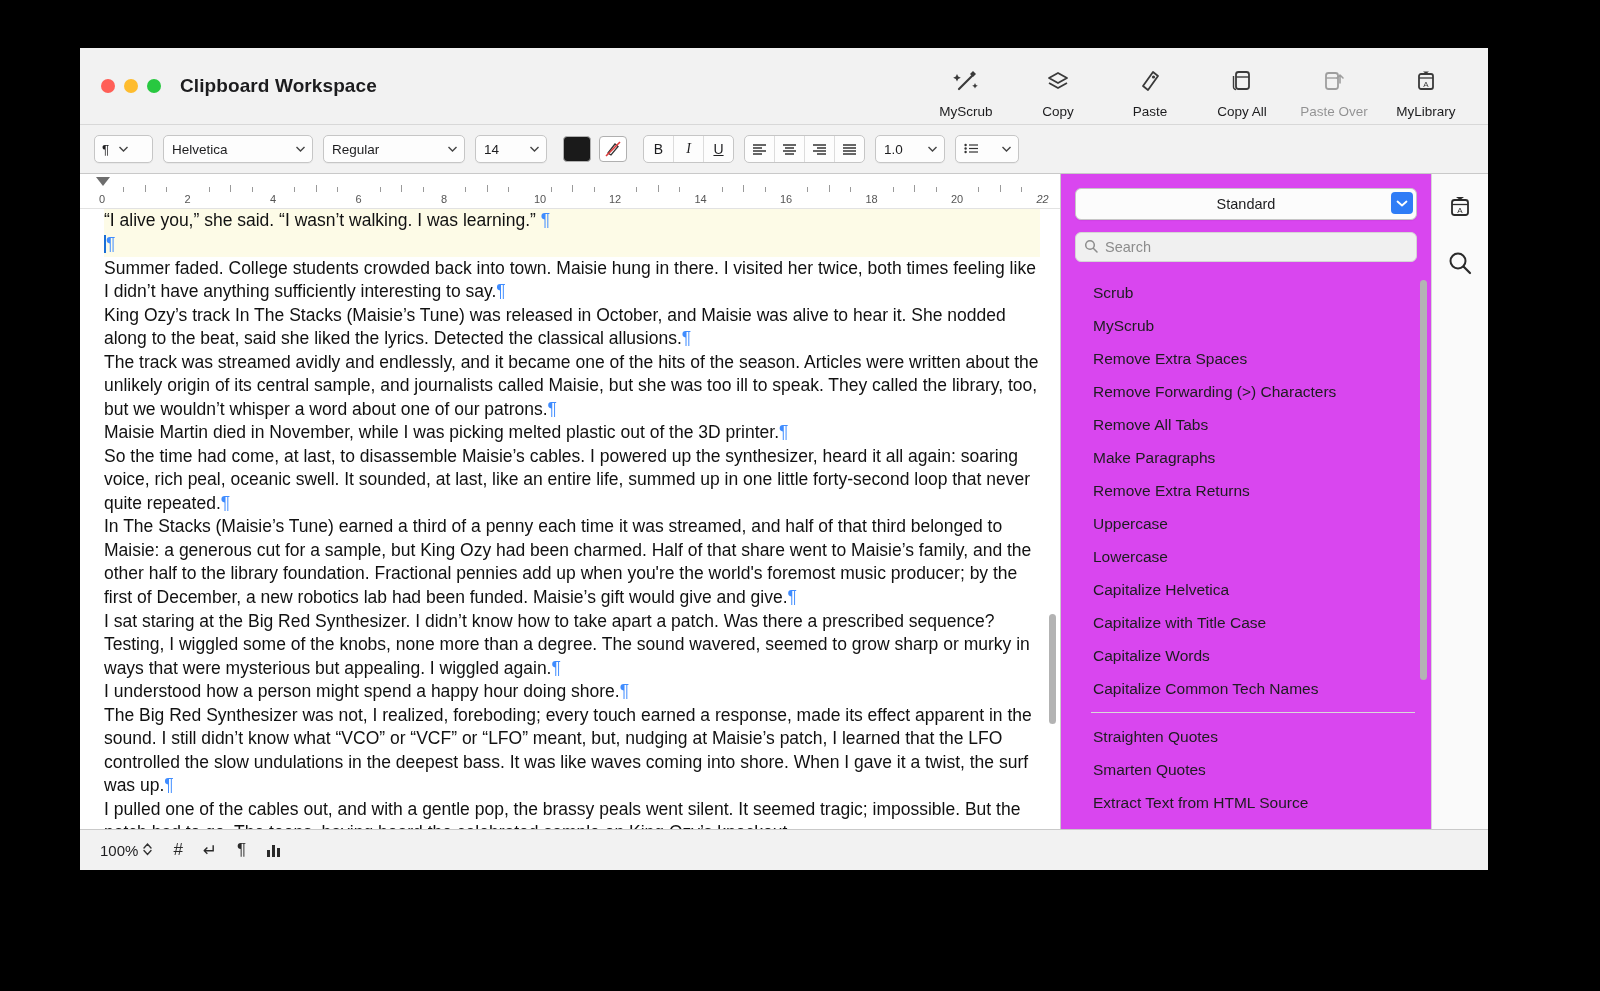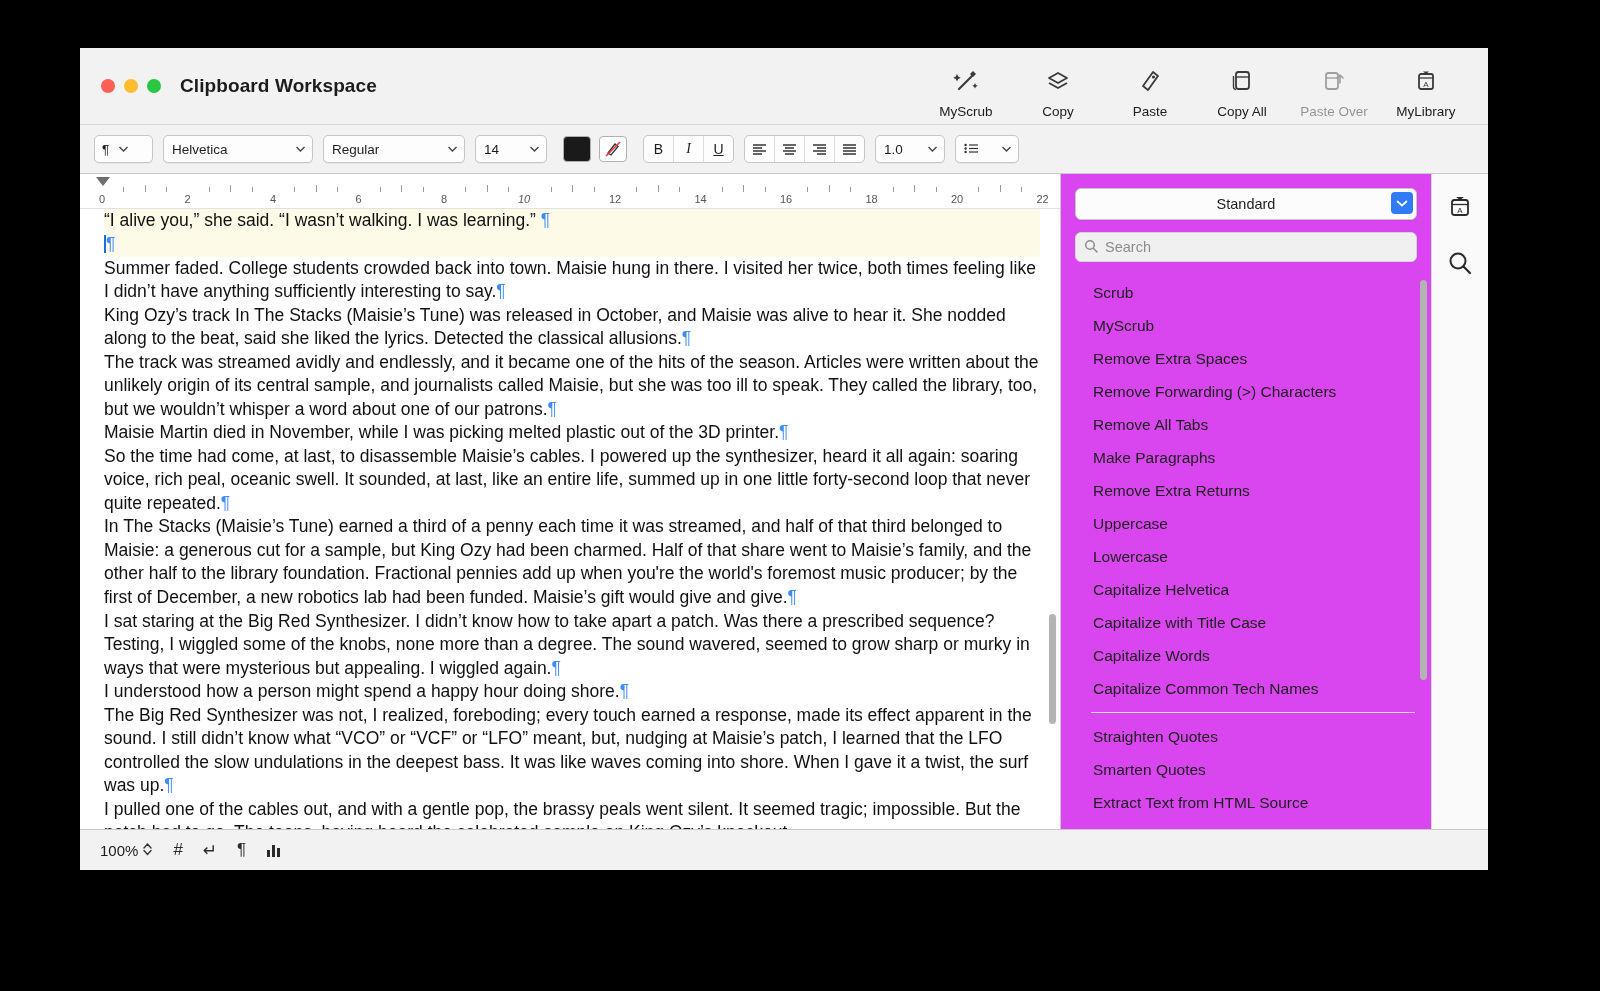--- a/index.html
+++ b/index.html
@@ -546,21 +546,21 @@
             <div class="tick" style="left: 213.75px; height: 7px;"></div>
             <div class="tick" style="left: 235.125px; height: 5px;"></div>
             <div class="num" style="left: 256.5px;">6</div>
             <div class="tick" style="left: 277.875px; height: 5px;"></div>
             <div class="tick" style="left: 299.25px; height: 7px;"></div>
             <div class="tick" style="left: 320.625px; height: 5px;"></div>
             <div class="num" style="left: 342px;">8</div>
             <div class="tick" style="left: 363.375px; height: 5px;"></div>
             <div class="tick" style="left: 384.75px; height: 7px;"></div>
             <div class="tick" style="left: 406.125px; height: 5px;"></div>
-            <div class="num" style="left: 422px; font-style: italic;">10</div>
+            <div class="num" style="left: 438px;">10</div>
             <div class="tick" style="left: 448.875px; height: 5px;"></div>
             <div class="tick" style="left: 470.25px; height: 7px;"></div>
             <div class="tick" style="left: 491.625px; height: 5px;"></div>
             <div class="num" style="left: 513px;">12</div>
             <div class="tick" style="left: 534.375px; height: 5px;"></div>
             <div class="tick" style="left: 555.75px; height: 7px;"></div>
             <div class="tick" style="left: 577.125px; height: 5px;"></div>
             <div class="num" style="left: 598.5px;">14</div>
             <div class="tick" style="left: 619.875px; height: 5px;"></div>
             <div class="tick" style="left: 641.25px; height: 7px;"></div>
@@ -570,21 +570,21 @@
             <div class="tick" style="left: 726.75px; height: 7px;"></div>
             <div class="tick" style="left: 748.125px; height: 5px;"></div>
             <div class="num" style="left: 769.5px;">18</div>
             <div class="tick" style="left: 790.875px; height: 5px;"></div>
             <div class="tick" style="left: 812.25px; height: 7px;"></div>
             <div class="tick" style="left: 833.625px; height: 5px;"></div>
             <div class="num" style="left: 855px;">20</div>
             <div class="tick" style="left: 876.375px; height: 5px;"></div>
             <div class="tick" style="left: 897.75px; height: 7px;"></div>
             <div class="tick" style="left: 919.125px; height: 5px;"></div>
-            <div class="num" style="left: 940.5px;">22</div>
+            <div class="num" style="left: 940.5px; font-style: italic;">22</div>
           </div>
       </div>
 
       <div class="doc">
         <p class="hl"><span>“I alive you,” she said. “I wasn’t walking. I was learning.”</span> <span class="pilcrow">¶</span></p>
         <p class="hl caret-line"><span class="bar"></span><span class="pilcrow">¶</span></p>
         <p><span>Summer faded. College students crowded back into town. Maisie hung in there. I visited her twice, both times feeling like I didn’t have anything sufficiently interesting to say.</span><span class="pilcrow">¶</span></p>
         <p><span>King Ozy’s track In The Stacks (Maisie’s Tune) was released in October, and Maisie was alive to hear it. She nodded along to the beat, said she liked the lyrics. Detected the classical allusions.</span><span class="pilcrow">¶</span></p>
         <p><span>The track was streamed avidly and endlessly, and it became one of the hits of the season. Articles were written about the unlikely origin of its central sample, and journalists called Maisie, but she was too ill to speak. They called the library, too, but we wouldn’t whisper a word about one of our patrons.</span><span class="pilcrow">¶</span></p>
         <p><span>Maisie Martin died in November, while I was picking melted plastic out of the 3D printer.</span><span class="pilcrow">¶</span></p>

